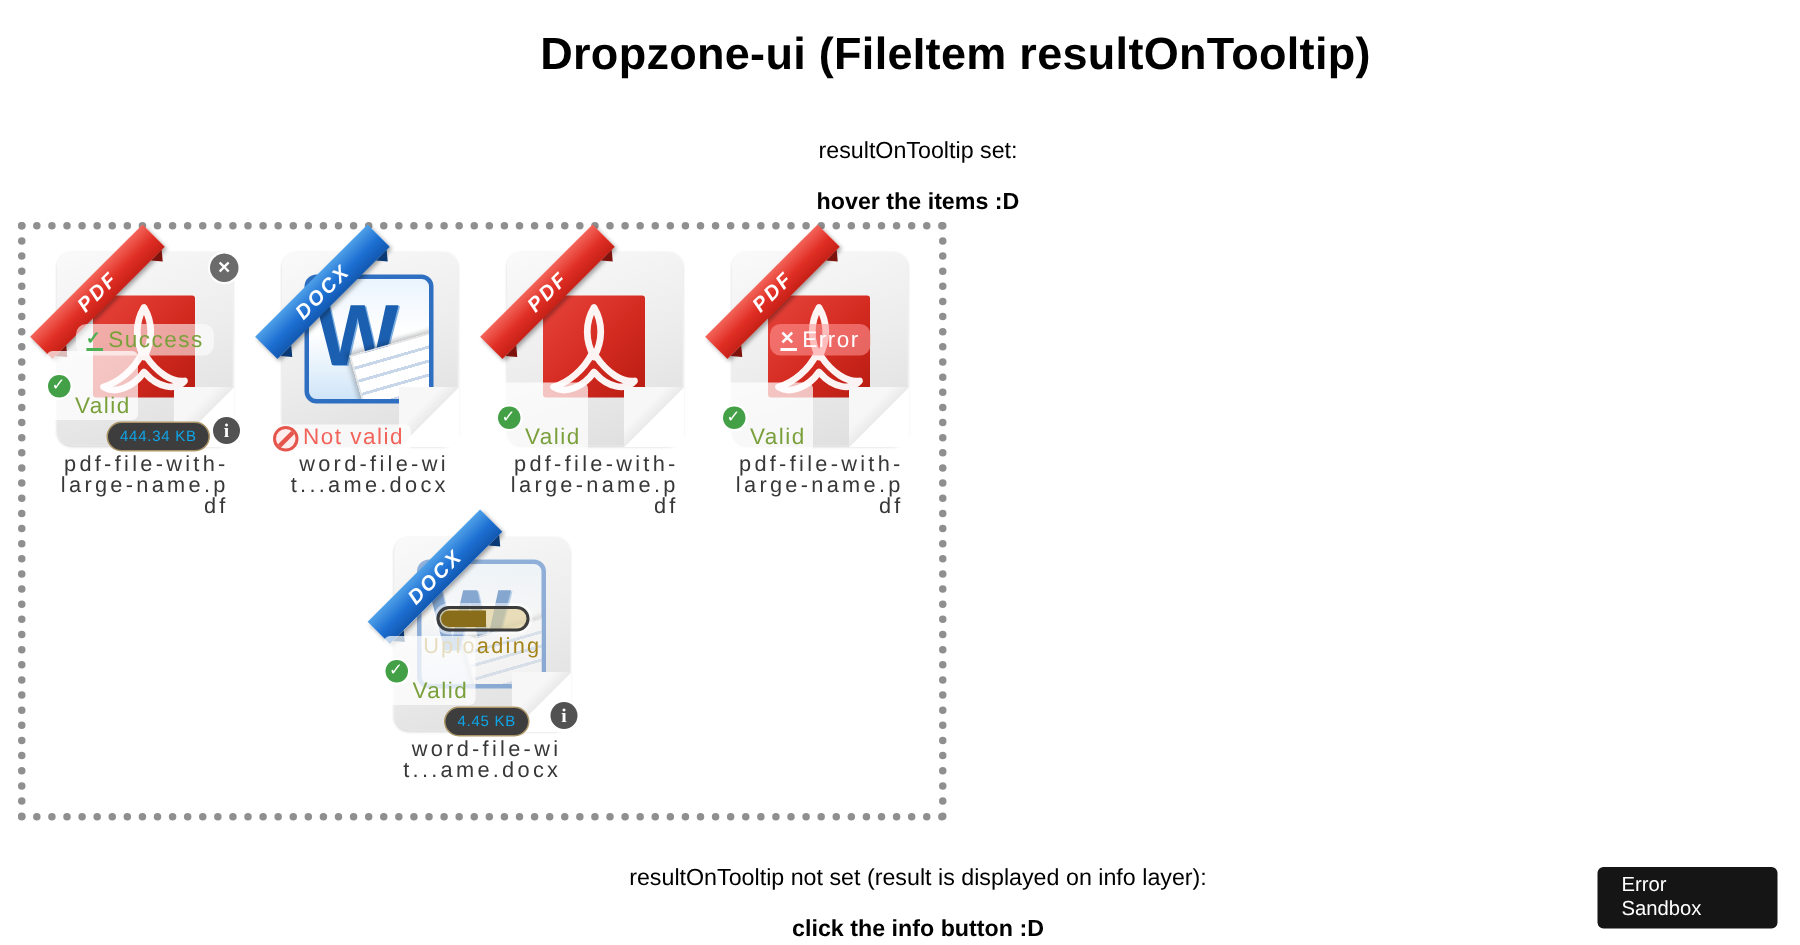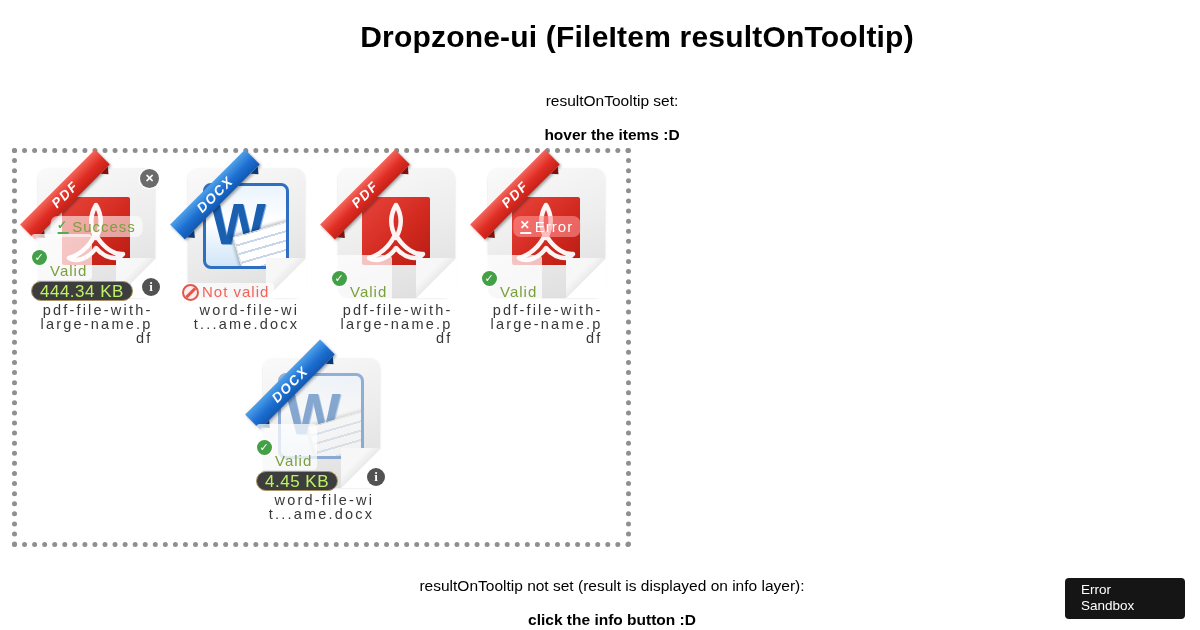--- a/index.html
+++ b/index.html
@@ -119,22 +119,22 @@
     box-shadow:0 0 0 1.5px #ffffff;
   }
   .s-icon.invalid{
     width:13px;height:13px;border:2.5px solid #e5554b;border-radius:50%;
     background:rgba(255,235,235,.9);position:relative;overflow:hidden;display:inline-block;
   }
   .s-icon.invalid::after{
     content:'';position:absolute;left:5px;top:-3px;width:2.5px;height:20px;background:#e5554b;transform:rotate(45deg);
   }
   .size-badge{
-    background:#3d3d3d;color:#bef264;font-size:17px;line-height:15px;letter-spacing:.5px;
-    padding:1.5px 8px;border-radius:10px;border:1px solid #ab9566;
+    background:#3d3d3d;color:#0ea5e9;font-size:10px;line-height:15px;letter-spacing:.5px;
+    padding:1.5px 8px;border-radius:10px;border:1px solid #ab9566;margin-left:40px;
   }
 
   
   .info-btn,.close-btn{
     position:absolute;border:none;padding:0;cursor:pointer;z-index:7;border-radius:50%;
     color:#fff;display:flex;align-items:center;justify-content:center;
     box-shadow:0 0 0 1.5px rgba(255,255,255,.75);
   }
   .info-btn{right:-5px;bottom:1px;width:18px;height:18px;background:#525252;
     font-family:"Liberation Serif",serif;font-weight:700;font-size:13px;}
@@ -288,20 +288,26 @@
   <div class="dz-row" id="row2">
       <div class="file-item">
         <div class="paper">
           <div class="ribbon docx">
             <span>DOCX</span>
           </div>
           <div class="word-icon dim">
             <span class="word-w">W</span>
             <div class="word-sheet"></div>
           </div>
+          <div class="progress-wrap">
+            <div class="pill">
+              <div class="pill-fill" style="width: 55%;"></div>
+            </div>
+            <div class="uploading-label">Uploading</div>
+          </div>
           <div class="corner-cut"></div>
           <div class="corner-flap"></div>
           <div class="stack">
             <div class="status">
               <span class="s-icon valid">✓</span>
               <span class="s-label valid">Valid</span>
             </div>
             <div class="size-badge">4.45 KB</div>
           </div>
           <button class="info-btn">

